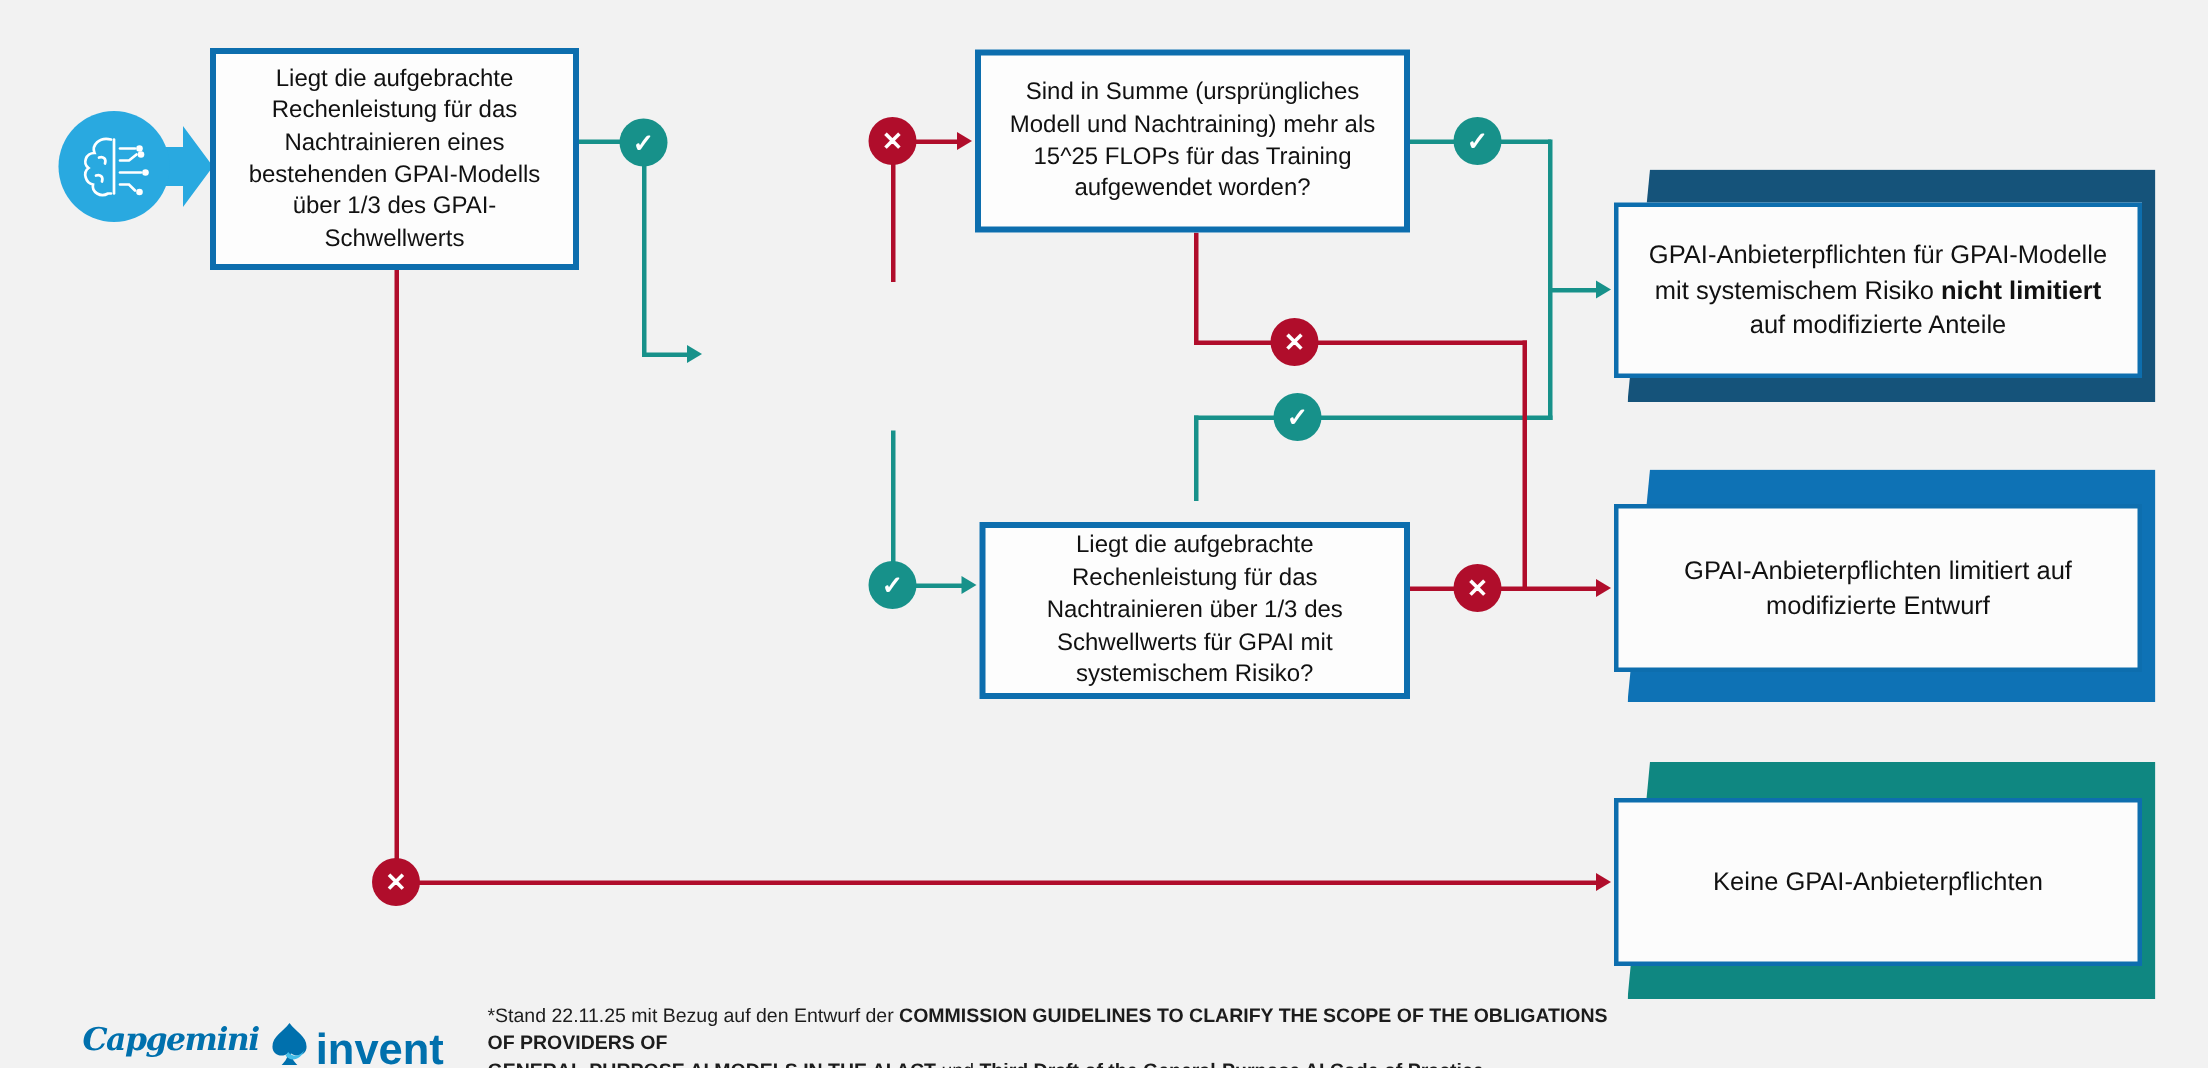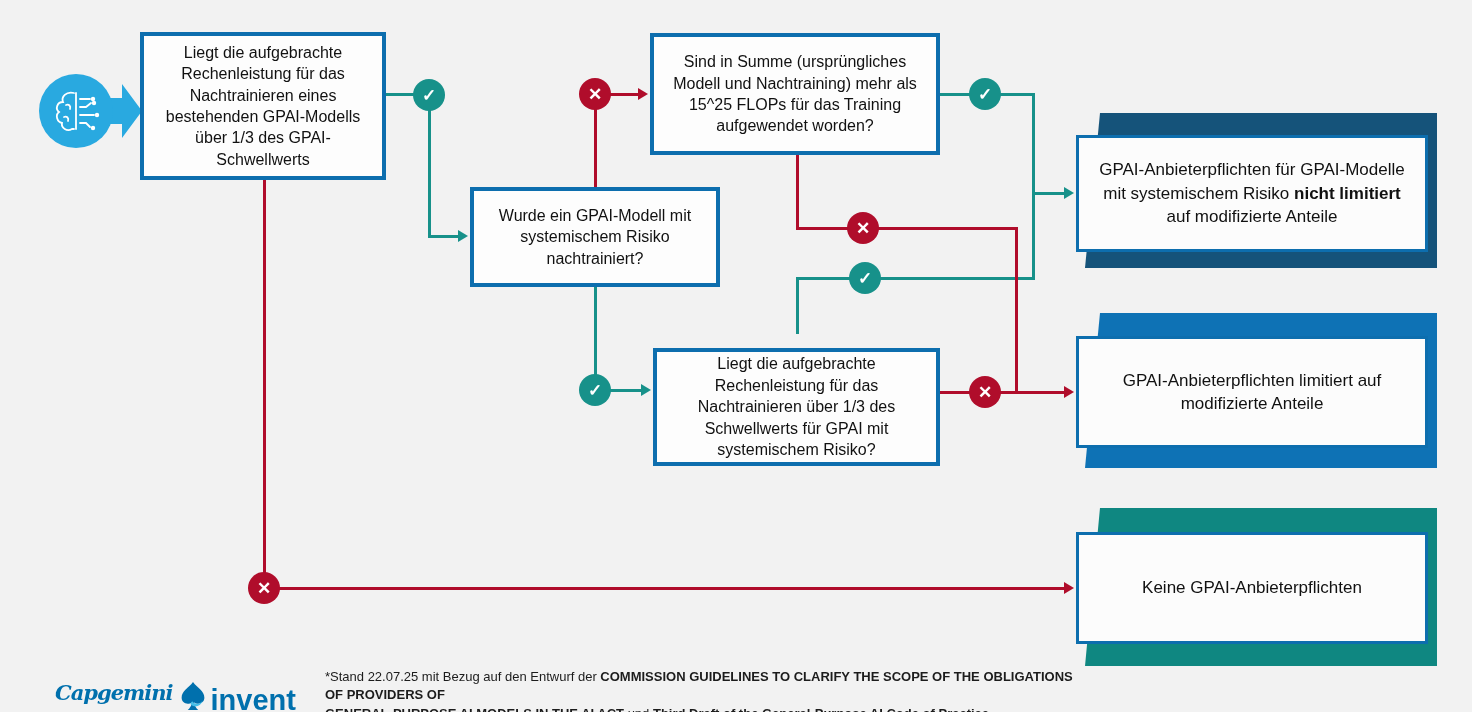--- a/index.html
+++ b/index.html
@@ -82,23 +82,20 @@
       <circle cx="58" cy="32" r="2.2"></circle>
       <circle cx="61" cy="44" r="2.2"></circle>
       <circle cx="57" cy="57" r="2.2"></circle>
     </g>
   </svg>
 
   <div class="qbox" style="left:140px; top:32px; width:246px; height:148px;">
     <span>Liegt die aufgebrachte Rechenleistung für das Nachtrainieren eines bestehenden GPAI-Modells über 1/3 des GPAI-Schwellwerts</span>
   </div>
 
-  <div class="qbox" style="left:470px; top:187px; width:250px; height:100px;">
-    <span>Wurde ein GPAI-Modell mit systemischem Risiko nachtrainiert?</span>
-  </div>
 
   <div class="qbox" style="left:650px; top:33px; width:290px; height:122px;">
     <span>Sind in Summe (ursprüngliches Modell und Nachtraining) mehr als 15^25 FLOPs für das Training aufgewendet worden?</span>
   </div>
 
   <div class="qbox" style="left:653px; top:332px; width:287px; height:118px;margin-top:16px;">
     <span>Liegt die aufgebrachte Rechenleistung für das Nachtrainieren über 1/3 des Schwellwerts für GPAI mit systemischem Risiko?</span>
   </div>
 
   <div class="hline teal-l" style="left:386px; top:93px;  width:44px;"></div>
@@ -158,39 +155,39 @@
 
   <div class="banner c1" style="left:1085px; top:113px; width:352px; height:155px;"></div>
   <div class="rbox" style="left:1076px; top:135px; width:352px; height:117px;">
     <span>
       <span>GPAI-Anbieterpflichten für GPAI-Modelle mit systemischem Risiko </span><b>nicht limitiert</b><span> auf modifizierte Anteile</span>
     </span>
   </div>
 
   <div class="banner c2" style="left:1085px; top:313px; width:352px; height:155px;"></div>
   <div class="rbox" style="left:1076px; top:336px; width:352px; height:112px;">
-    <span>GPAI-Anbieterpflichten limitiert auf modifizierte Anteile</span>
+    <span>GPAI-Anbieterpflichten limitiert auf modifizierte Entwurf</span>
   </div>
 
   <div class="banner c3" style="left:1085px; top:508px; width:352px; height:158px;"></div>
   <div class="rbox" style="left:1076px; top:532px; width:352px; height:112px;text-align:right;">
     <span>Keine GPAI-Anbieterpflichten</span>
   </div>
 
   <div class="logo">
     <span class="word">Capgemini</span>
     <svg class="spade" width="28" height="30" viewBox="0 0 32 34">
       <path d="M16 1 C11 8 3 11 3 19 C3 25 10 28 15 24 C14.5 28 12 31 10 33 L22 33 C20 31 17.5 28 17 24 C22 28 29 25 29 19 C29 11 21 8 16 1 Z" style="fill:var(--logo-blue)"></path>
       <path d="M15 23 C18 27 24 27 27 22 C25 29 17 31 13 26 Z" fill="#45bee8"></path>
     </svg>
     <span class="suffix">invent</span>
   </div>
 
   <div class="footnote">
     <div>
-      <span>*Stand 22.07.25 mit Bezug auf den Entwurf der </span><b>COMMISSION GUIDELINES TO CLARIFY THE SCOPE OF THE OBLIGATIONS OF PROVIDERS OF</b>
+      <span>*Stand 22.11.25 mit Bezug auf den Entwurf der </span><b>COMMISSION GUIDELINES TO CLARIFY THE SCOPE OF THE OBLIGATIONS OF PROVIDERS OF</b>
     </div>
     <div>
       <b>GENERAL-PURPOSE AI MODELS IN THE AI ACT</b><span> und </span><b>Third Draft of the General-Purpose AI Code of Practice</b>
     </div>
   </div>
 
 </div>
 
 </body></html>

